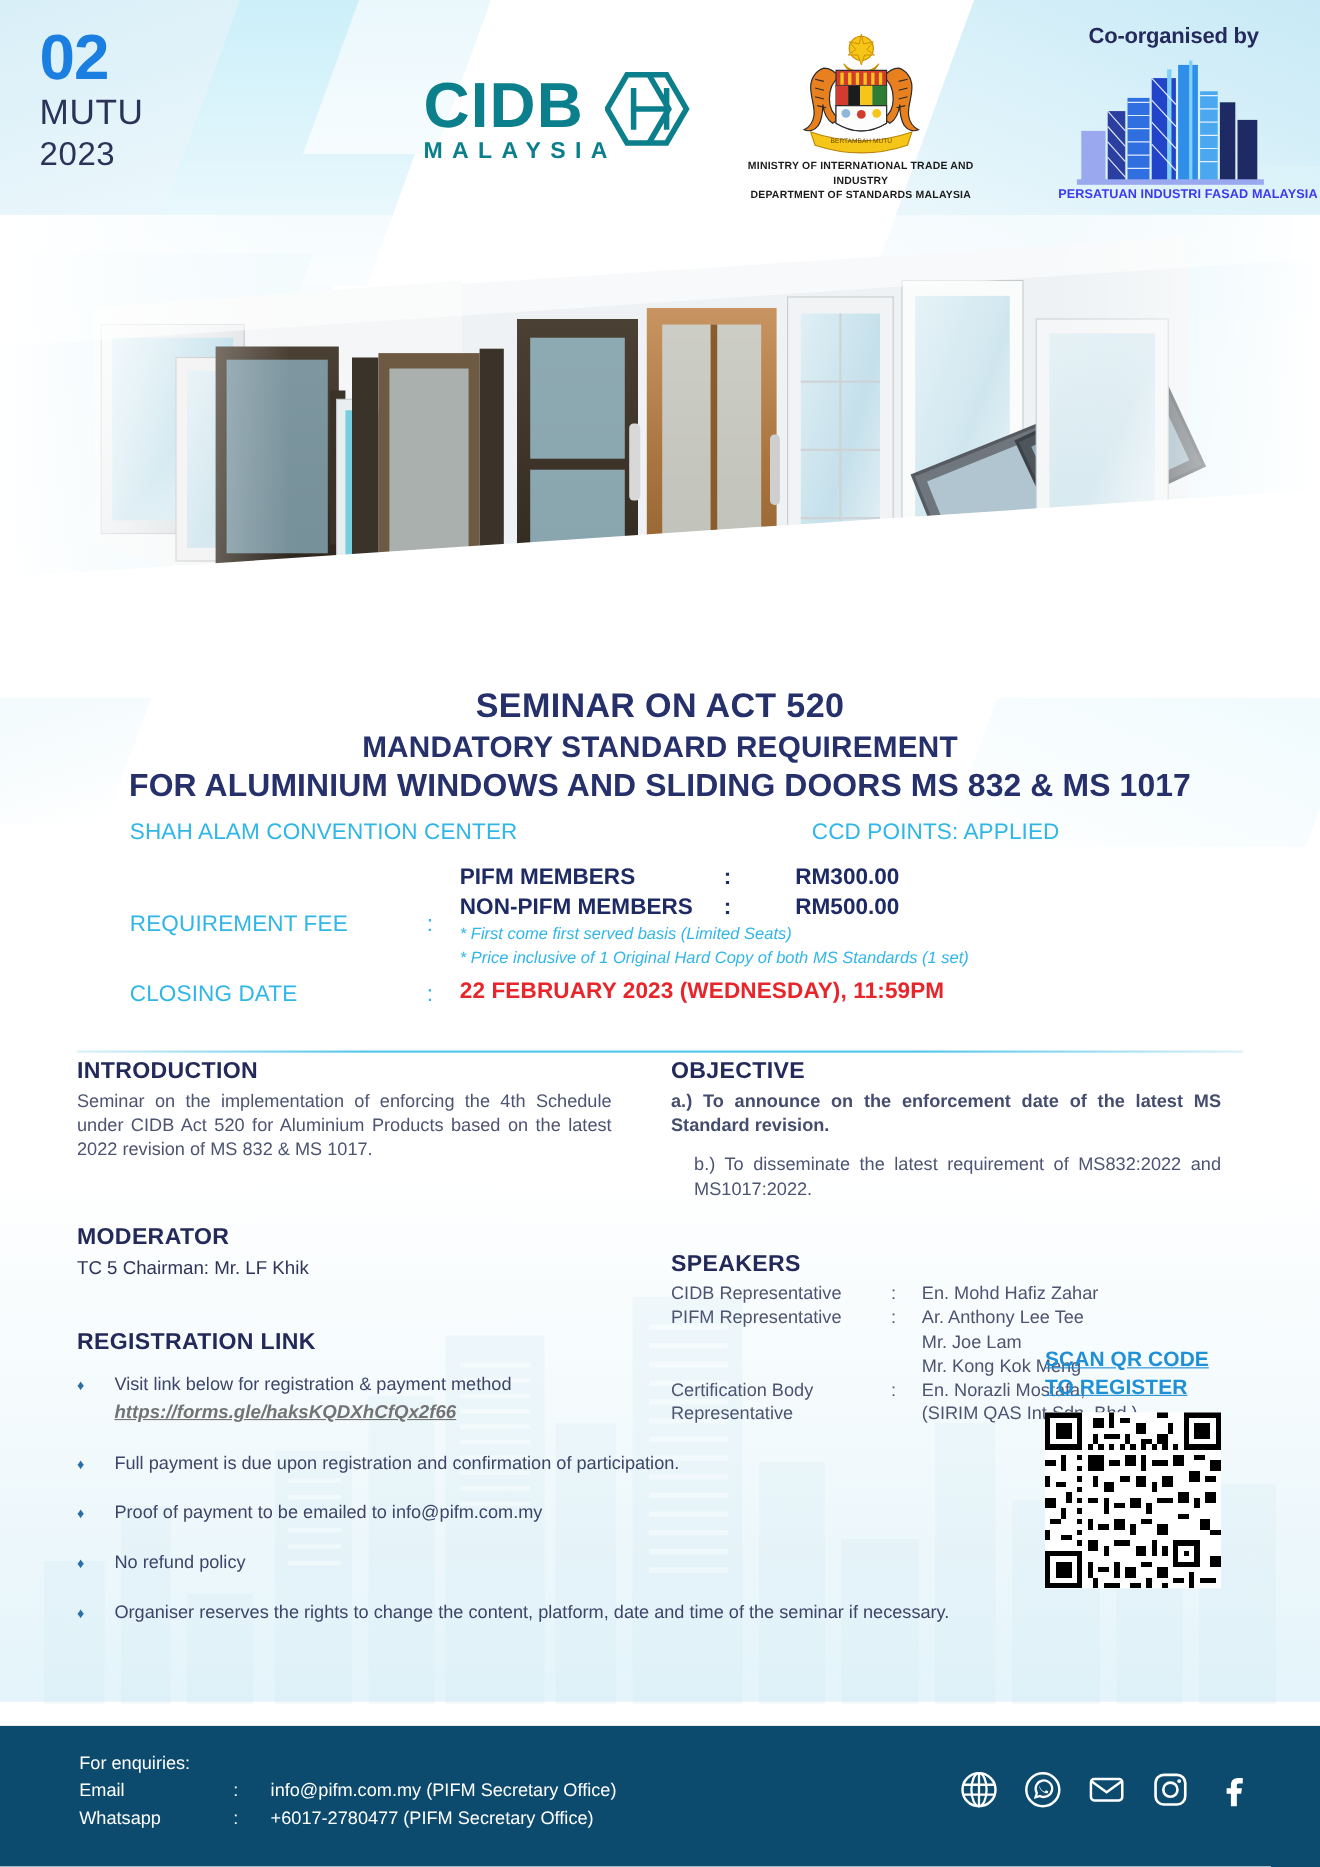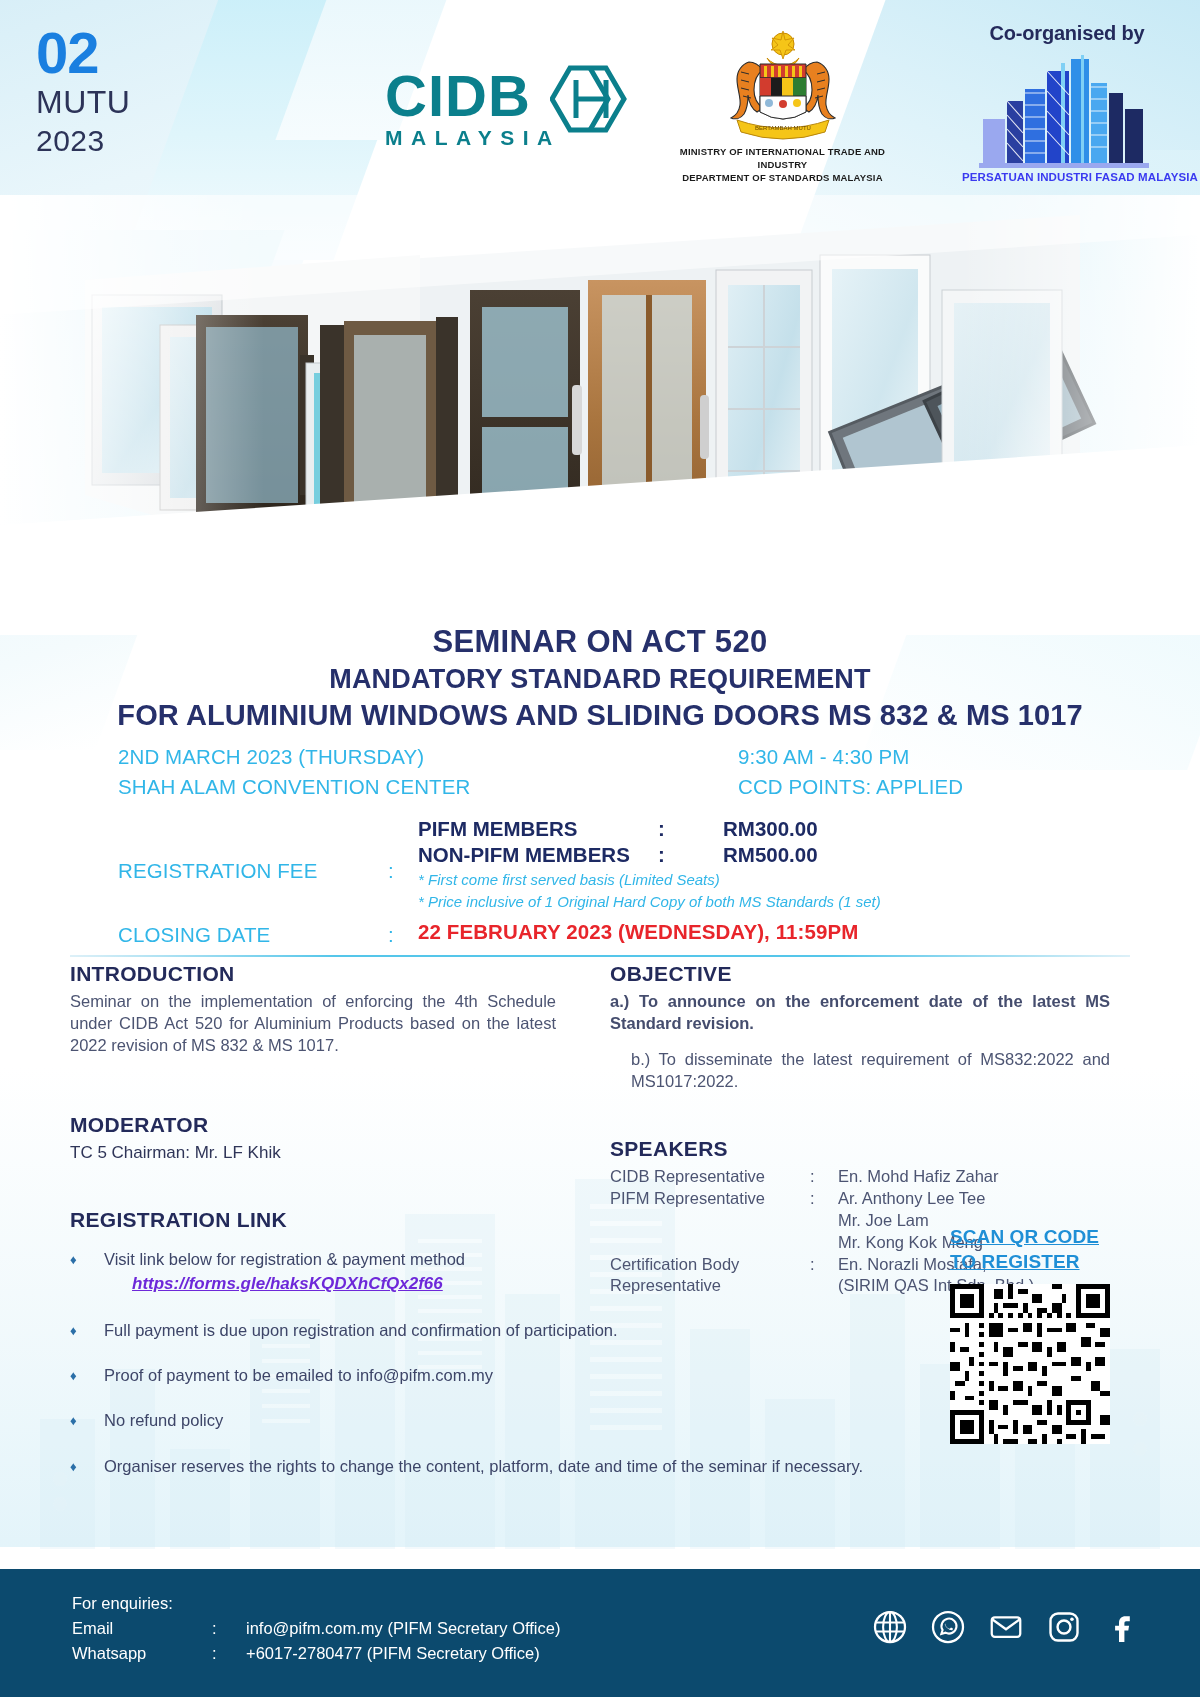--- a/index.html
+++ b/index.html
@@ -148,21 +148,21 @@
 
   
   .reglink { position: absolute; left: 70px; top: 1208px; width: 830px; }
   .reg-h { font-size: 21px; font-weight: 700; color: #232a5a; letter-spacing: .3px; }
   .bullets { margin-top: 16px; }
   .b-item { display: flex; margin-bottom: 22px; }
   .b-dot { width: 34px; color: #2b6fa8; font-size: 13px; line-height: 1.55; padding-top: 2px; }
   .b-text { font-size: 16.5px; color: #3d4568; line-height: 1.42; }
   .b-link {
     display: block; font-size: 17px; font-style: italic; font-weight: 700;
-    color: #6d28d9; text-decoration: underline; margin-top: 1px; margin-left: 28px;
+    color: #737373; text-decoration: underline; margin-top: 1px;
   }
 
   
   .qrblock { position: absolute; right: 72px; top: 1225px; width: 178px; }
   .qr-title {
     font-size: 19px; font-weight: 700; color: #1f8fd6;
     text-decoration: underline; line-height: 1.3; letter-spacing: .1px;
   }
   .qr-canvas { margin: 10px auto 0; width: 160px; height: 160px; background: #fff; }
 
@@ -456,32 +456,28 @@
   </div>
 
   <div class="titles">
     <div class="t1">SEMINAR ON ACT 520</div>
     <div class="t2">MANDATORY STANDARD REQUIREMENT</div>
     <div class="t3">FOR ALUMINIUM WINDOWS AND SLIDING DOORS MS 832 &amp; MS 1017</div>
   </div>
 
   <div class="details">
 
-    <div class="row2">
-      <div class="col-l cy">2ND MARCH 2023 (THURSDAY)</div>
-      <div class="cy">9:30 AM - 4:30 PM</div>
-    </div>
 
     <div class="row2">
       <div class="col-l cy">SHAH ALAM CONVENTION CENTER</div>
       <div class="cy">CCD POINTS: APPLIED</div>
     </div>
 
     <div class="feeblock">
-      <div class="fee-label cy">REGISTRATION FEE</div>
+      <div class="fee-label cy">REQUIREMENT FEE</div>
       <div class="fee-colon cy">:</div>
       <div class="fee-rows">
         <div class="fee-line">
           <span class="fee-name">PIFM MEMBERS</span>
           <span class="fee-sep">:</span>
           <span class="fee-amt">RM300.00</span>
         </div>
         <div class="fee-line">
           <span class="fee-name">NON-PIFM MEMBERS</span>
           <span class="fee-sep">:</span>

